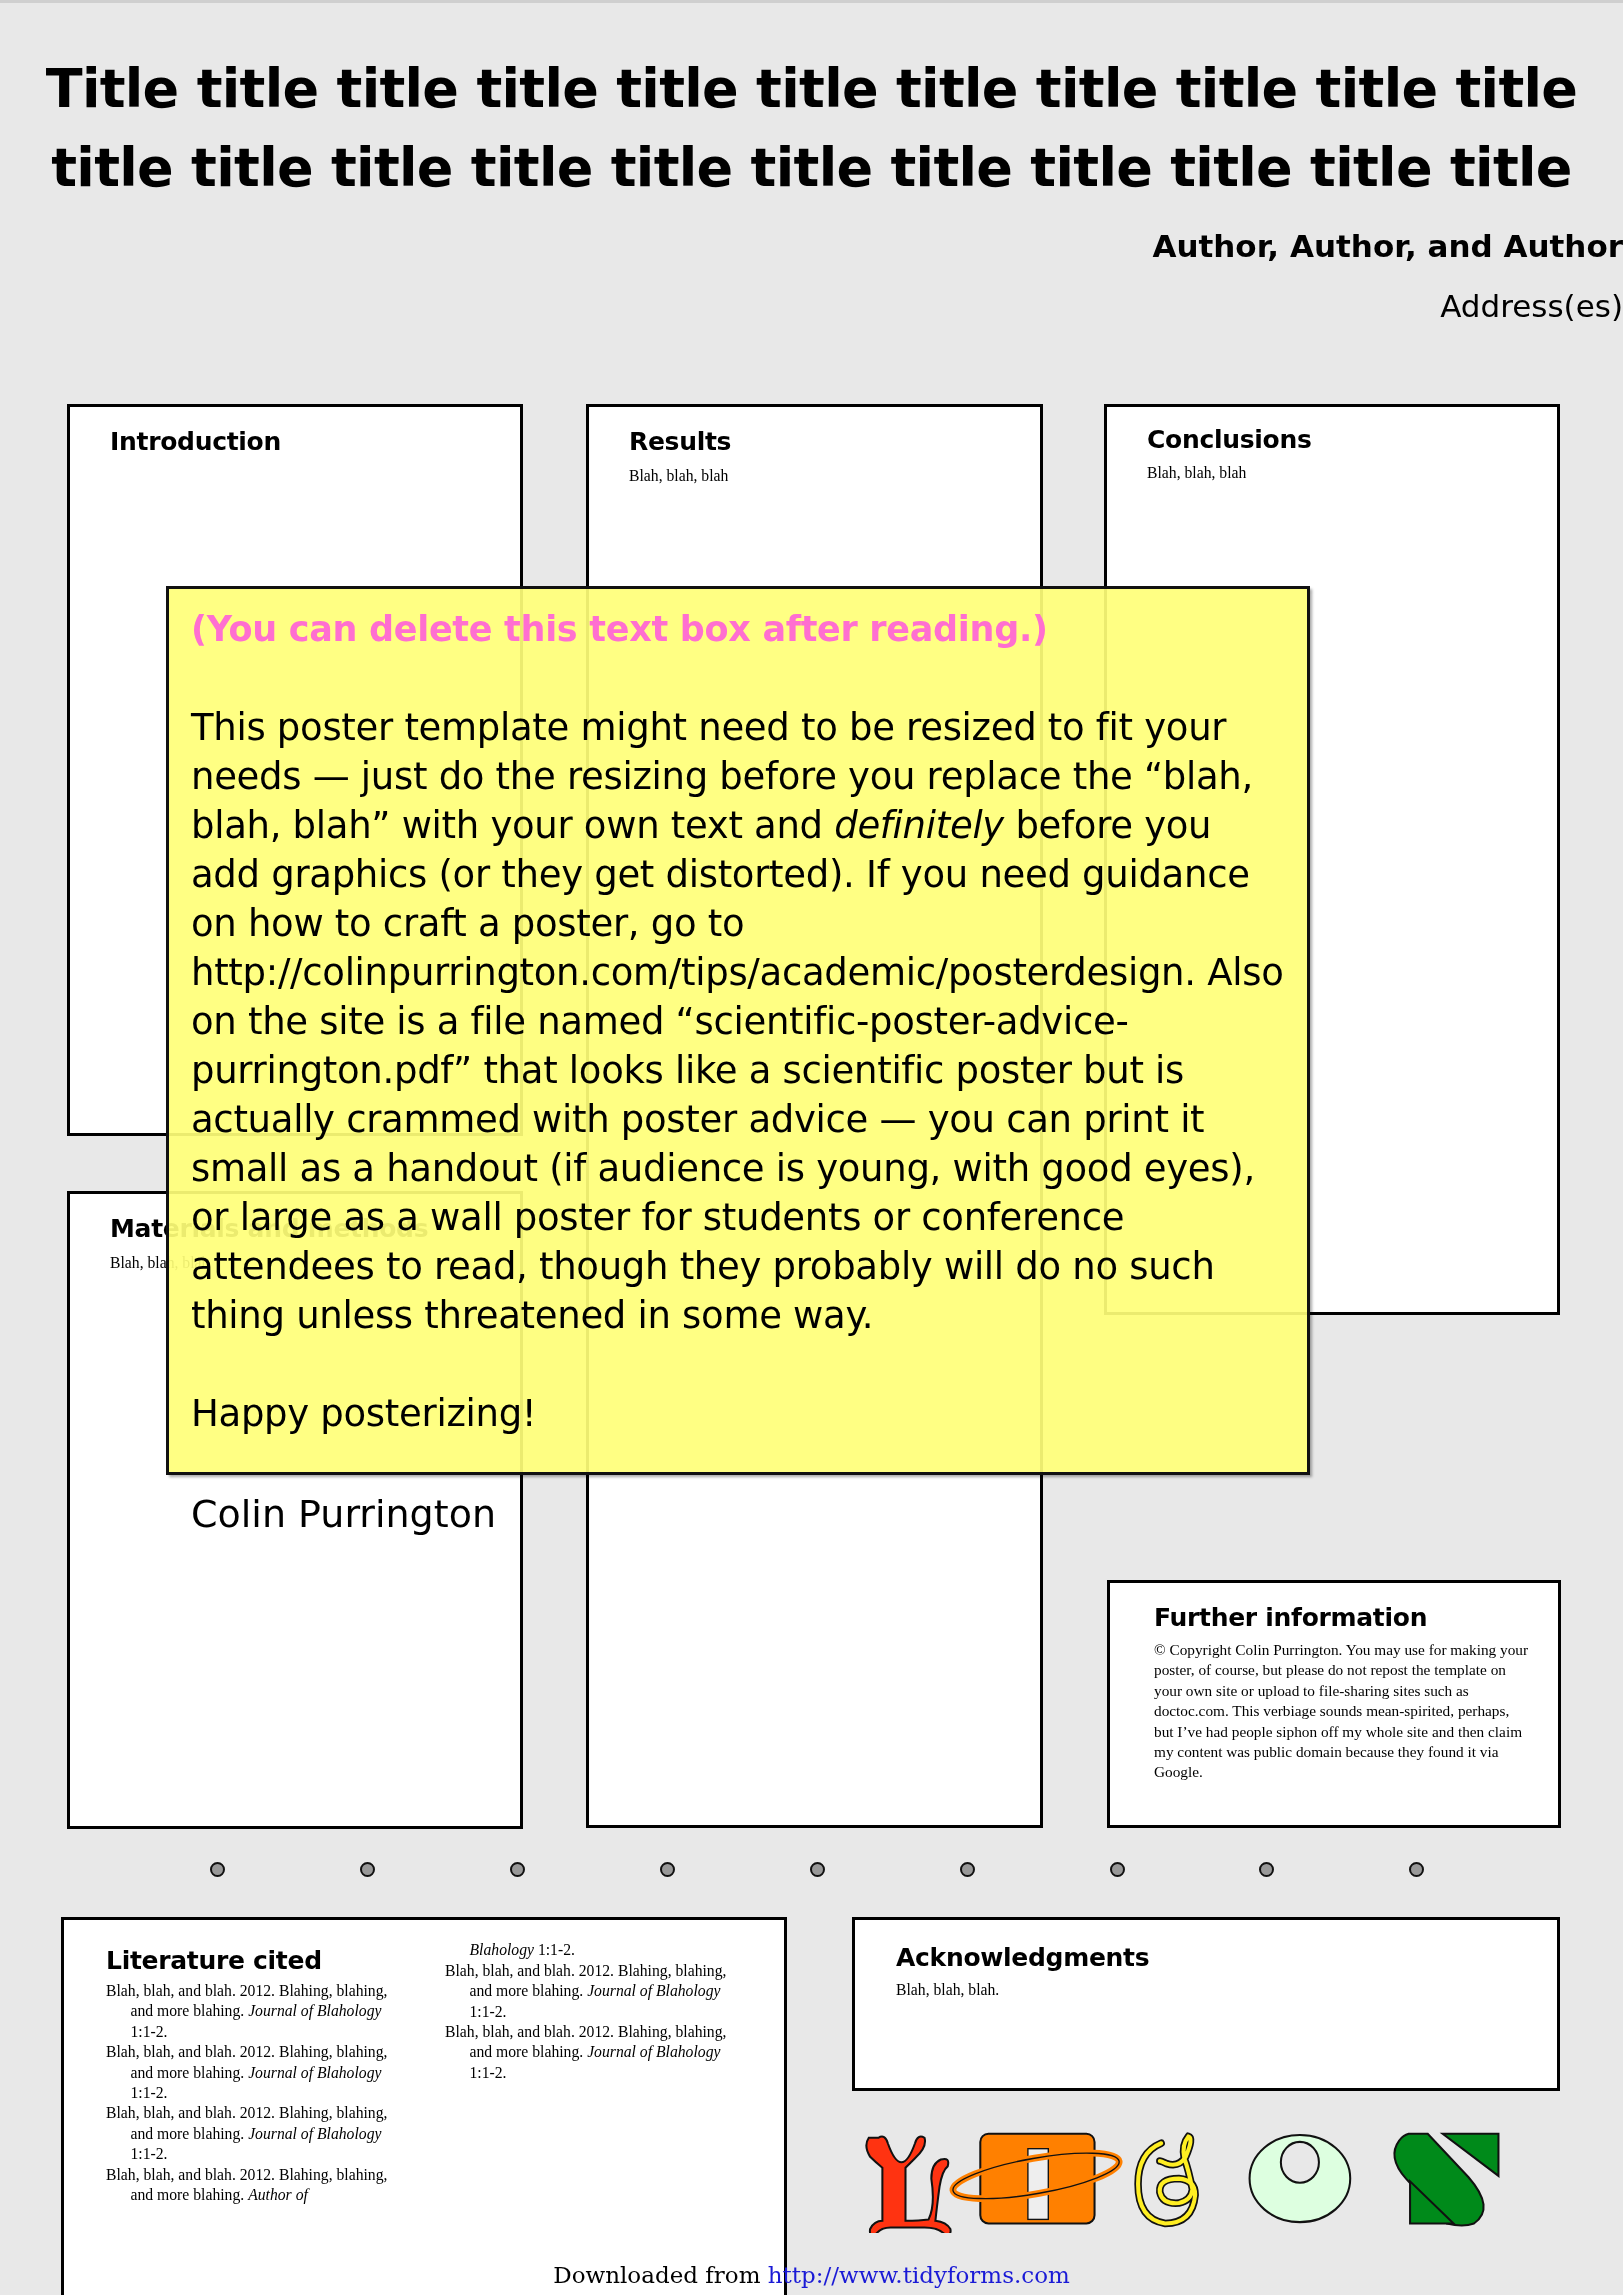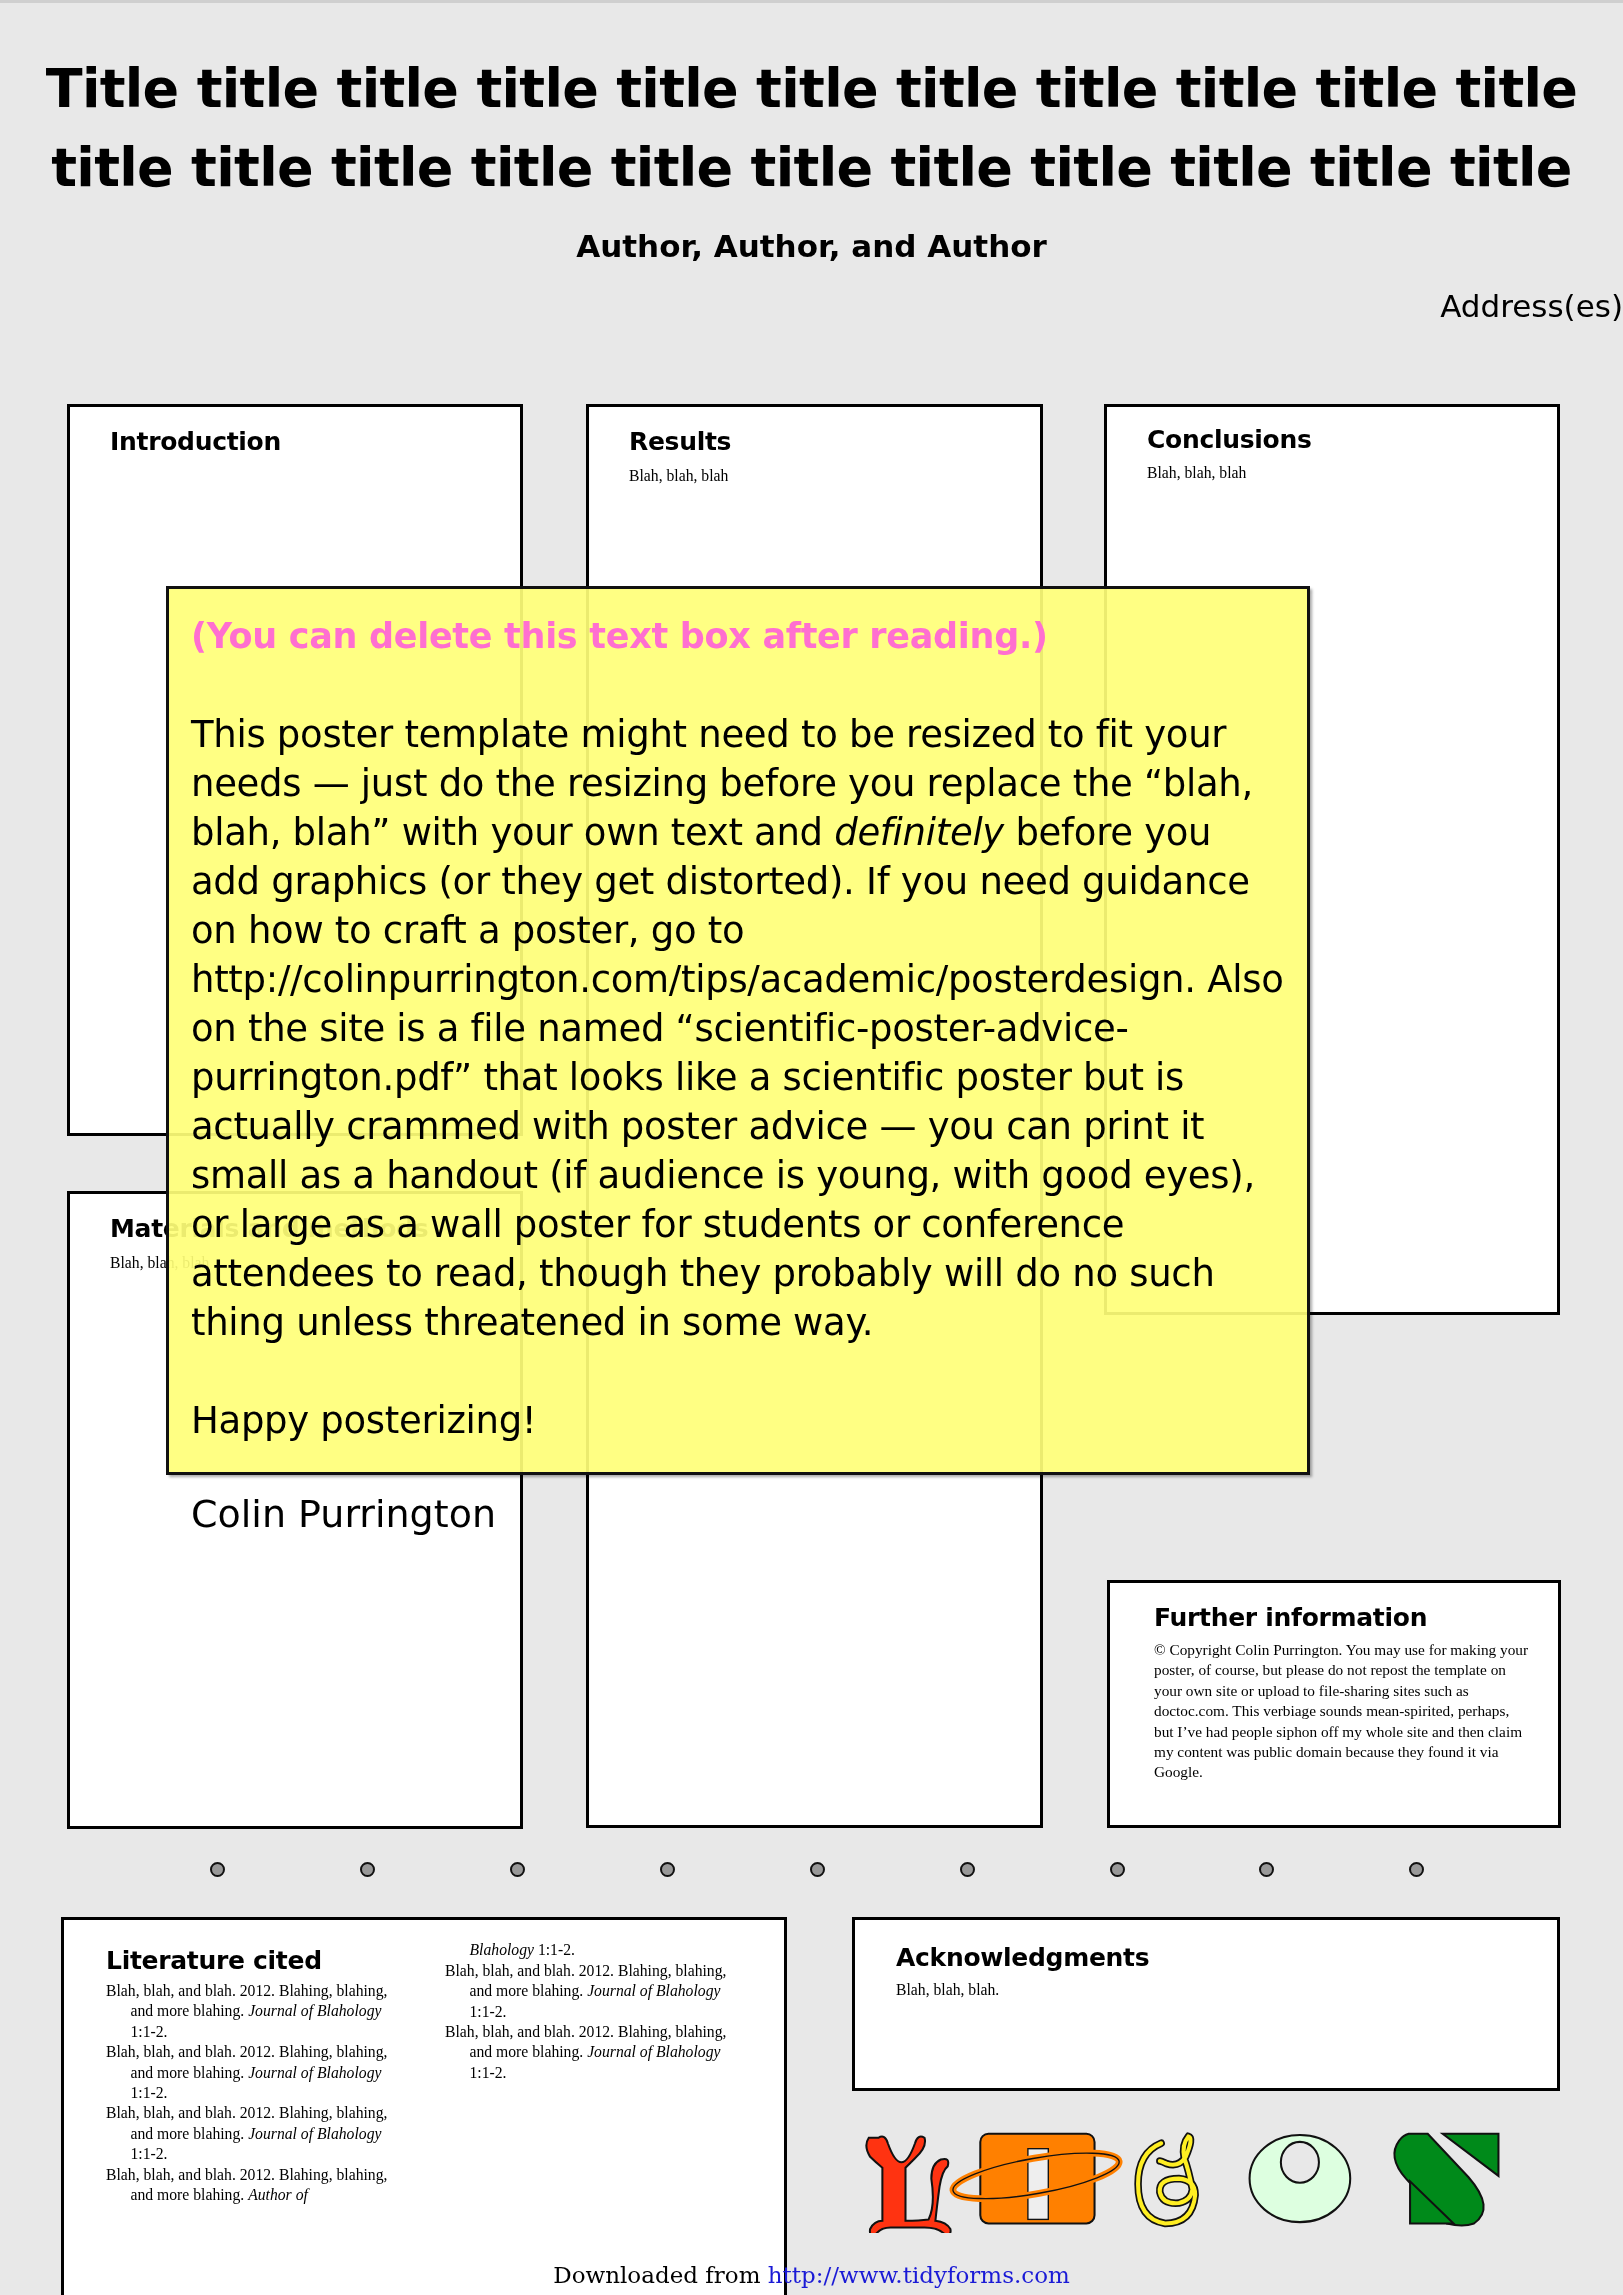--- a/index.html
+++ b/index.html
@@ -8,21 +8,21 @@
     position: relative; overflow: hidden;
     font-family: "DejaVu Sans", sans-serif; color: #000;
   }
   .topline { position: absolute; left: 0; top: 0; width: 1623px; height: 2.7px; background: #cfcfcf; }
   .title {
     position: absolute; left: 27px; top: 49px; width: 1569px;
     text-align: center; font-weight: bold; font-size: 54px; line-height: 79px;
     letter-spacing: -0.7px;
   }
   .authors {
-    position: absolute; left: 0; top: 226px; width: 1623px; text-align: center;
+    position: absolute; left: 0; top: 226px; width: 1623px; text-align: right;
     font-weight: bold; font-size: 31px; line-height: 41px;
   }
   .address {
     position: absolute; left: 0; top: 286px; width: 1623px; text-align: right;
     font-size: 31px; line-height: 41px;
   }
   .box {
     position: absolute; background: #fff; border: 3.4px solid #000; box-sizing: border-box;
   }
   .box h2 {
@@ -40,21 +40,21 @@
   .ref { padding-left: 24.5px; text-indent: -24.5px; margin: 0; }
   .ref i { font-style: italic; }
   .dot {
     position: absolute; width: 15px; height: 15px; border-radius: 50%;
     background: #999; border: 2px solid #111; box-sizing: border-box;
   }
   .note {
     position: absolute; left: 166px; top: 586px; width: 1144px; height: 889px;
     background: rgba(255, 255, 120, 0.92); border: 3.4px solid #111; box-sizing: border-box;
     box-shadow: 2.7px 3.4px 2.7px rgba(0,0,0,0.35);
-    padding: 23px 22px;
+    padding: 16px 22px;
   }
   .note .warn {
     color: #ff6fd0; font-weight: bold; font-size: 35px; line-height: 49px; letter-spacing: -0.3px;
   }
   .note p {
     margin: 0; font-size: 37px; line-height: 49px; letter-spacing: -0.3px;
   }
   .note .gap { height: 49px; }
   .signature {
     position: absolute; left: 191px; top: 1490px; font-size: 38px; line-height: 49px;

